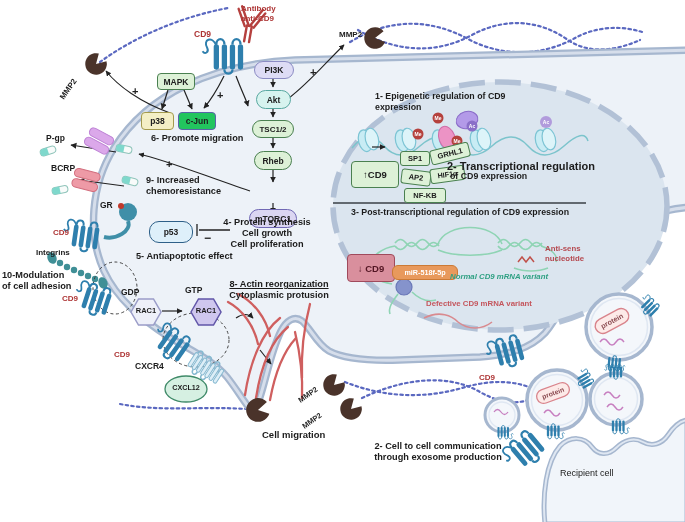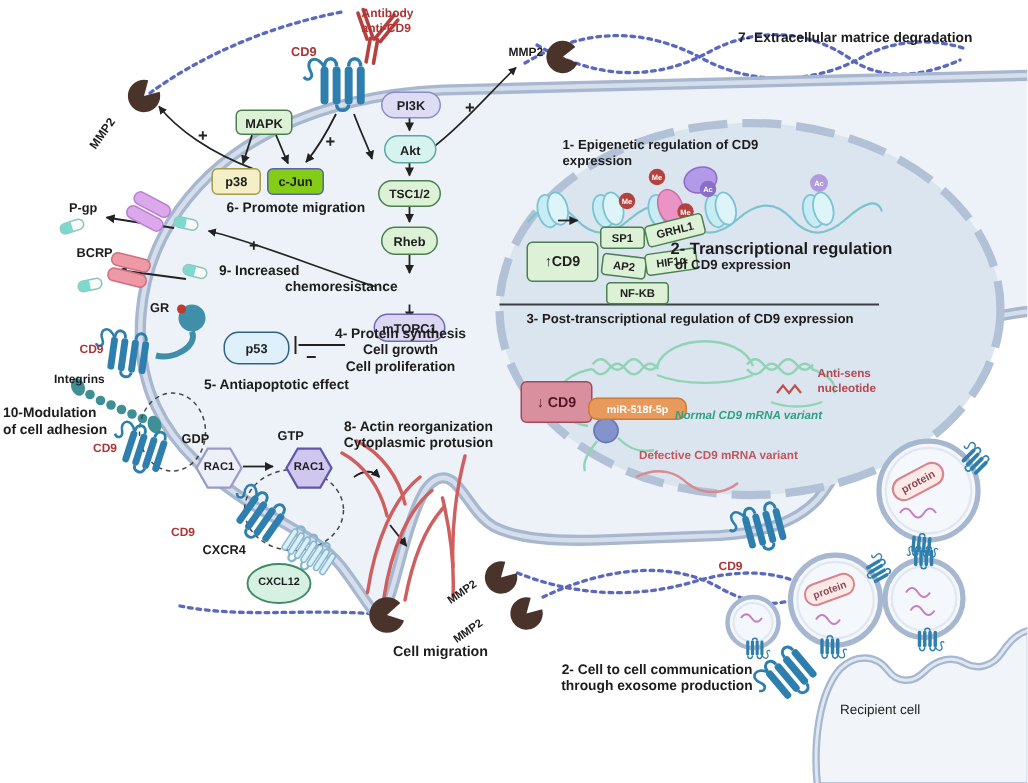--- a/index.html
+++ b/index.html
@@ -11,21 +11,21 @@
   .red{color:#ad3434;}
   .teal{color:#2fa083;font-weight:700;}
   .pink{color:#c4555c;font-weight:700;}
   .darkred{color:#b5484f;font-weight:700;}
   .box{position:absolute;display:flex;align-items:center;justify-content:center;
        border:1.2px solid #4a8050;border-radius:4px;font-weight:700;color:#202020;
        background:#ddf1d7;}
   .oval{border-radius:10px;}
   .c-green{background:#ddf1d7;border-color:#4a8050;}
   .c-yellow{background:#f4efc6;border-color:#a39a4e;}
-  .c-blue{background:#84cc16;border-color:#5a64a8;}
+  .c-blue{background:#22c55e;border-color:#5a64a8;}
   .c-lav{background:#dedcf5;border-color:#8c8cc4;}
   .c-cyan{background:#d7f3ef;border-color:#58a8a0;}
   .c-purp{background:#dbd6f2;border-color:#7068b4;}
   .c-p53{background:#def0fa;border-color:#2e6088;}
   .c-dcd9{background:#d98f9d;border-color:#a04a5c;color:#531523;}
   .c-mir{background:#e8995c;border-color:#cc7a35;color:#fff;}
   .ctr{text-align:center;}
   .plus{position:absolute;font-weight:700;font-size:11px;color:#222;}
 </style>
 </head>
@@ -267,21 +267,20 @@
     <path d="M545,524 C542,495 546,462 560,446 C570,436 584,436 592,447 C598,455 608,456 616,448 C624,440 634,437 643,442 C652,447 662,444 668,435 C674,426 680,421 687,420 L687,524 Z" fill="#f1f5fa" stroke="#a6b7cf" stroke-width="5"></path>
     <path d="M545,524 C542,495 546,462 560,446 C570,436 584,436 592,447 C598,455 608,456 616,448 C624,440 634,437 643,442 C652,447 662,444 668,435 C674,426 680,421 687,420 L687,524 Z" fill="none" stroke="#dfe7f2" stroke-width="2"></path>
   </g>
 </svg>
 
 <div class="t red" style="left:241px;top:4px;font-size:8px;">Antibody</div>
 <div class="t red" style="left:241px;top:14px;font-size:8px;">anti-CD9</div>
 <div class="t red" style="left:194px;top:30px;font-size:8.5px;">CD9</div>
 <div class="t" style="left:58px;top:96px;font-size:8px;transform:rotate(-55deg);transform-origin:0 0;">MMP2</div>
 <div class="t" style="left:339px;top:30px;font-size:8px;">MMP2</div>
-<div class="t" style="left:492px;top:20px;font-size:9.2px;">7- Extracellular matrice degradation</div>
 
 <div class="t" style="left:46px;top:134px;font-size:8.5px;font-weight:600;">P-gp</div>
 <div class="t" style="left:51px;top:164px;font-size:8.5px;font-weight:600;">BCRP</div>
 <div class="t" style="left:100px;top:201px;font-size:8.5px;font-weight:600;">GR</div>
 <div class="t red" style="left:53px;top:228px;font-size:8px;">CD9</div>
 <div class="t" style="left:36px;top:248px;font-size:8px;font-weight:600;text-align:center;">Integrins</div>
 <div class="t" style="left:2px;top:270px;font-size:9.2px;">10-Modulation</div>
 <div class="t" style="left:2px;top:281px;font-size:9.2px;">of cell adhesion</div>
 <div class="t red" style="left:62px;top:294px;font-size:8px;">CD9</div>
 <div class="t red" style="left:114px;top:350px;font-size:8px;">CD9</div>
@@ -293,26 +292,26 @@
 <div class="box c-blue" style="left:178px;top:112px;width:36px;height:16px;font-size:8.5px;">c-Jun</div>
 <div class="box oval c-lav" style="left:254px;top:61px;width:38px;height:16px;font-size:8.5px;">PI3K</div>
 <div class="box oval c-cyan" style="left:256px;top:90px;width:33px;height:17px;font-size:8.5px;">Akt</div>
 <div class="box oval c-green" style="left:252px;top:120px;width:40px;height:16px;font-size:8px;">TSC1/2</div>
 <div class="box oval c-green" style="left:254px;top:151px;width:36px;height:17px;font-size:8.5px;">Rheb</div>
 <div class="box oval c-purp" style="left:249px;top:185px;width:46px;height:17px;font-size:8.5px;margin-top:24px;">mTORC1</div>
 <div class="box oval c-p53" style="left:149px;top:221px;width:42px;height:20px;font-size:8.5px;border-width:1.5px;border-radius:10px;">p53</div>
 
 <div class="t" style="left:151px;top:133px;font-size:9.2px;">6- Promote migration</div>
 <div class="t" style="left:146px;top:175px;font-size:9.2px;">9- Increased</div>
-<div class="t" style="left:146px;top:186px;font-size:9.2px;margin-left:44px;">chemoresistance</div>
+<div class="t" style="left:146px;top:186px;font-size:9.2px;">chemoresistance</div>
 <div class="t ctr" style="left:218px;top:217px;width:98px;font-size:9.2px;">4- Protein synthesis</div>
 <div class="t ctr" style="left:218px;top:228px;width:98px;font-size:9.2px;">Cell growth</div>
 <div class="t ctr" style="left:218px;top:239px;width:98px;font-size:9.2px;">Cell proliferation</div>
 <div class="t" style="left:136px;top:251px;font-size:9.2px;">5- Antiapoptotic effect</div>
-<div class="t ctr" style="left:226px;top:279px;width:106px;font-size:9.2px;">8- Actin reorganization</div>
+<div class="t ctr" style="left:226px;top:279px;width:106px;font-size:9.2px;text-decoration:underline;">8- Actin reorganization</div>
 <div class="t ctr" style="left:226px;top:290px;width:106px;font-size:9.2px;">Cytoplasmic protusion</div>
 
 <div class="t" style="left:121px;top:288px;font-size:8.5px;font-weight:600;">GDP</div>
 <div class="t" style="left:185px;top:286px;font-size:8.5px;font-weight:600;">GTP</div>
 <div class="t ctr" style="left:131px;top:307px;width:30px;font-size:7.5px;">RAC1</div>
 <div class="t ctr" style="left:191px;top:307px;width:30px;font-size:7.5px;">RAC1</div>
 
 <div class="plus" style="left:132px;top:85px;">+</div>
 <div class="plus" style="left:217px;top:89px;">+</div>
 <div class="plus" style="left:310px;top:66px;">+</div>

